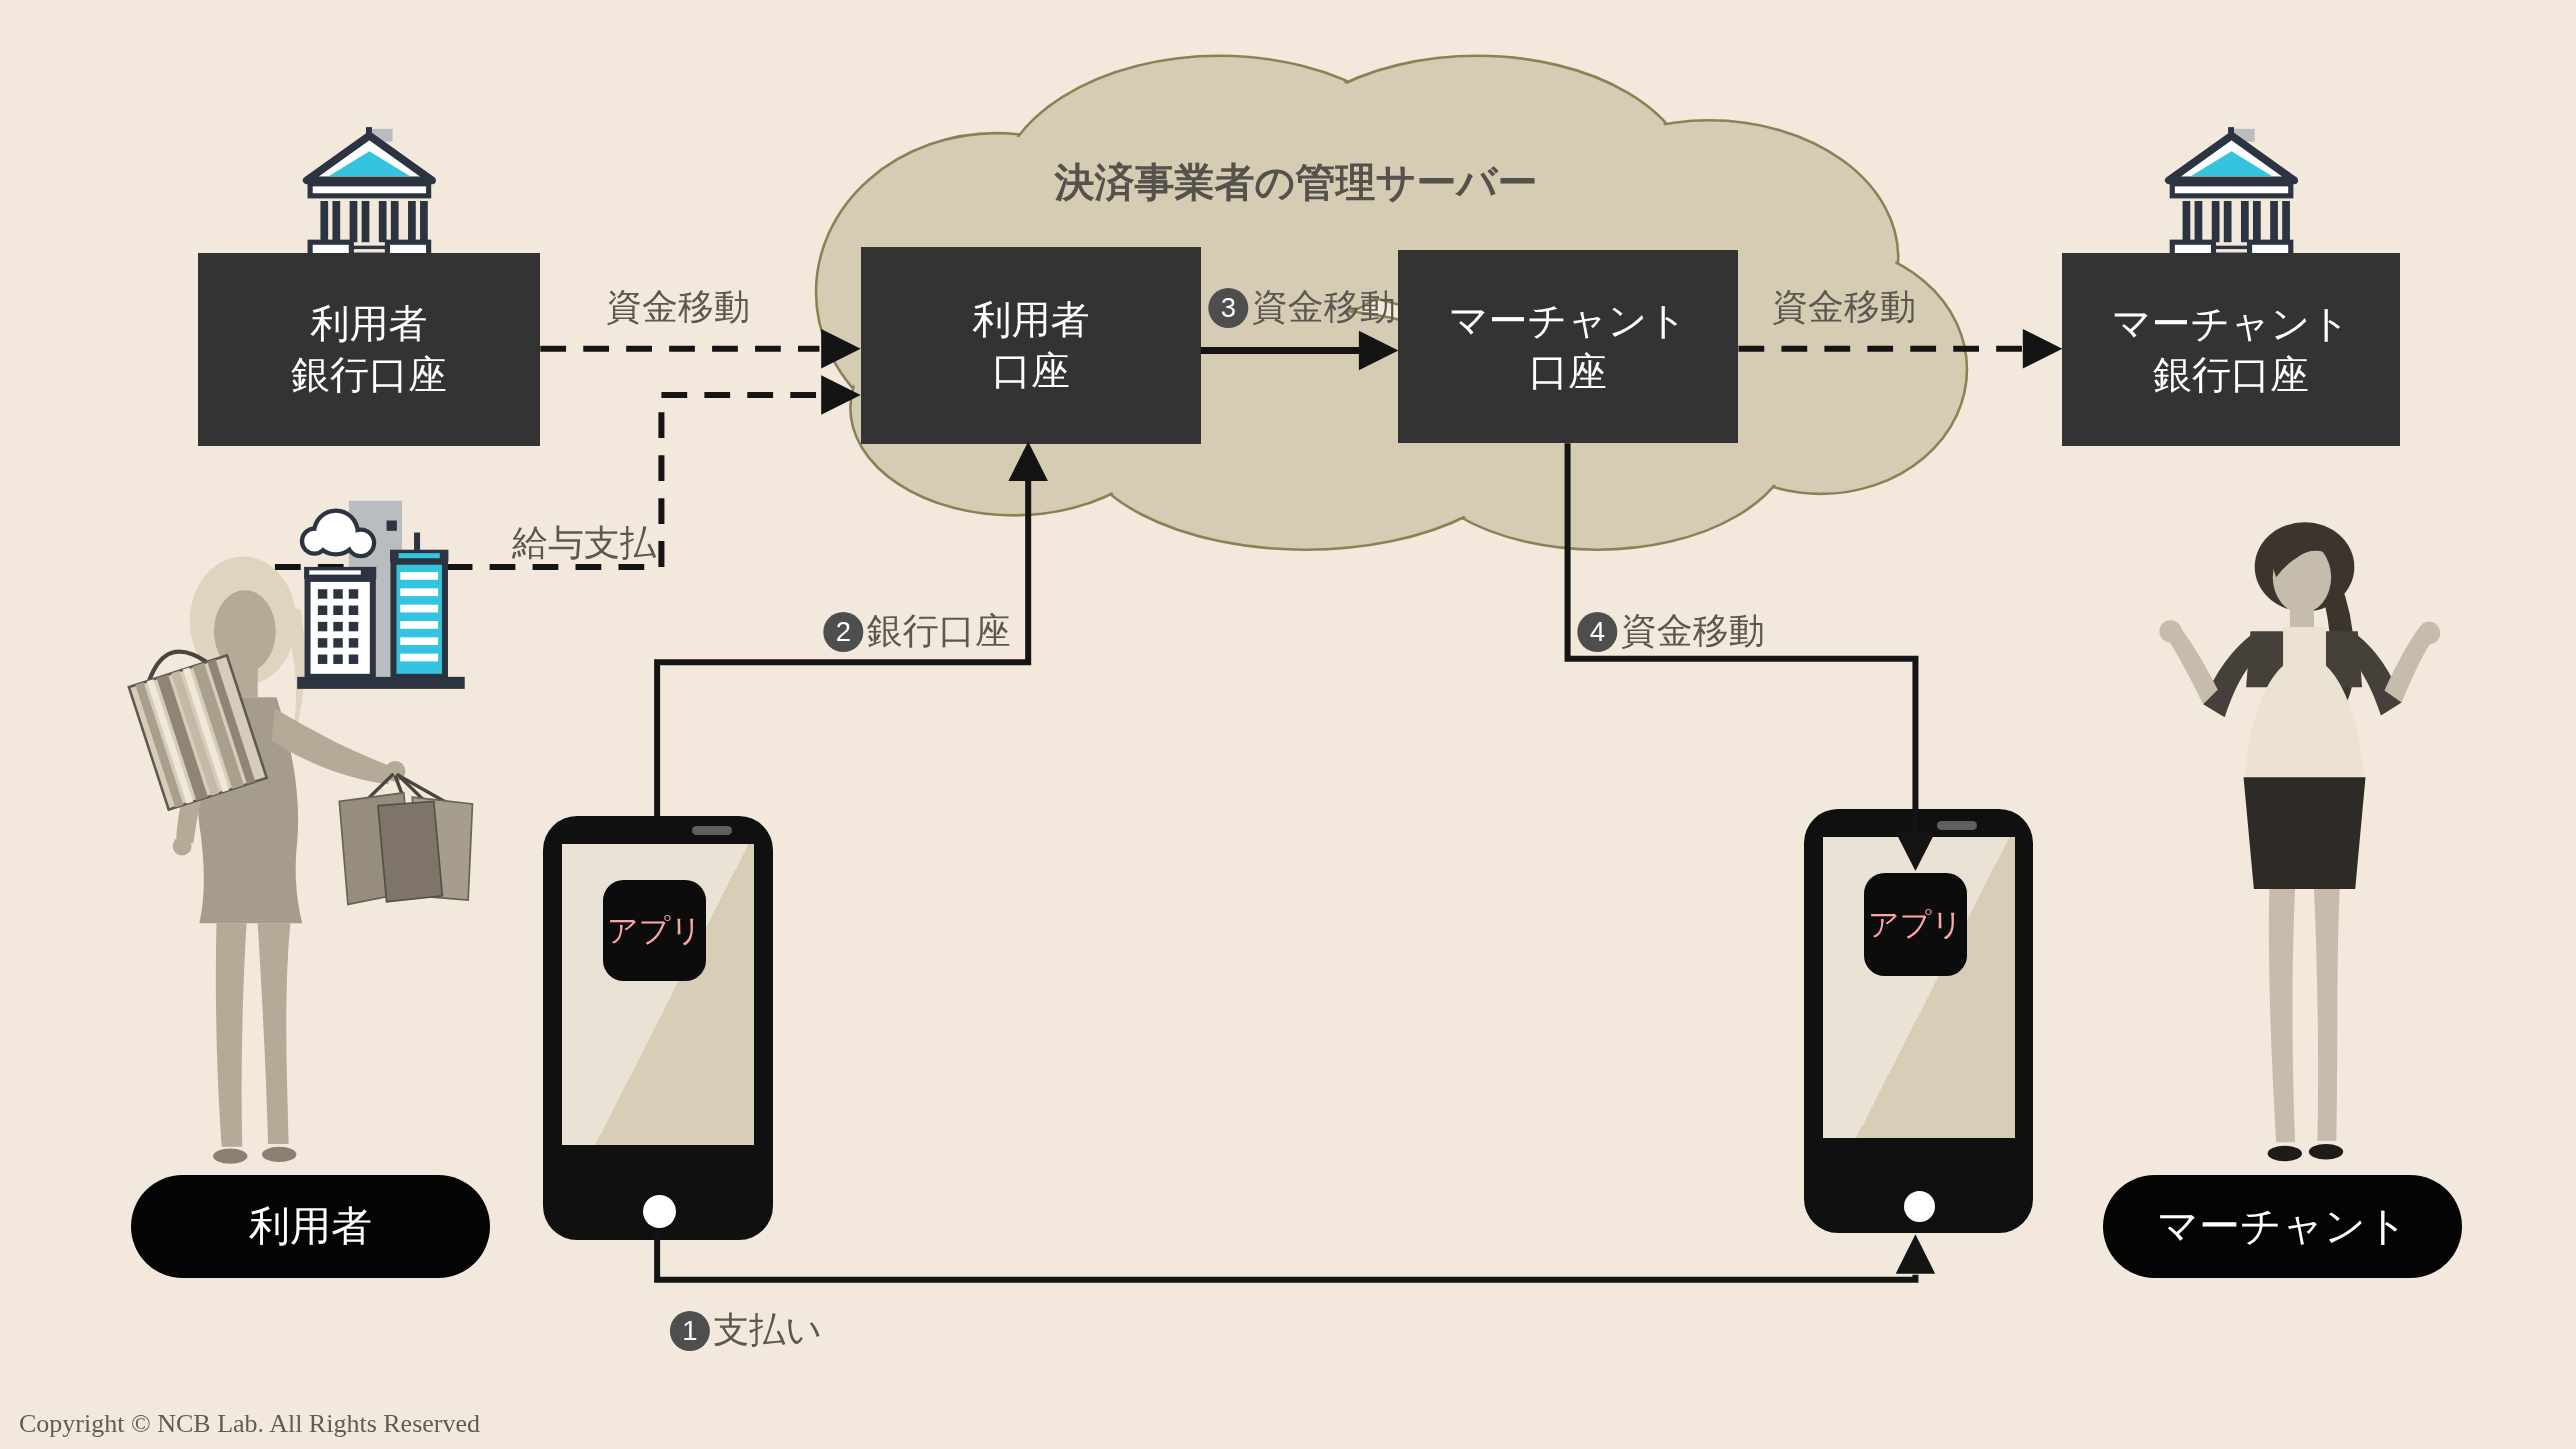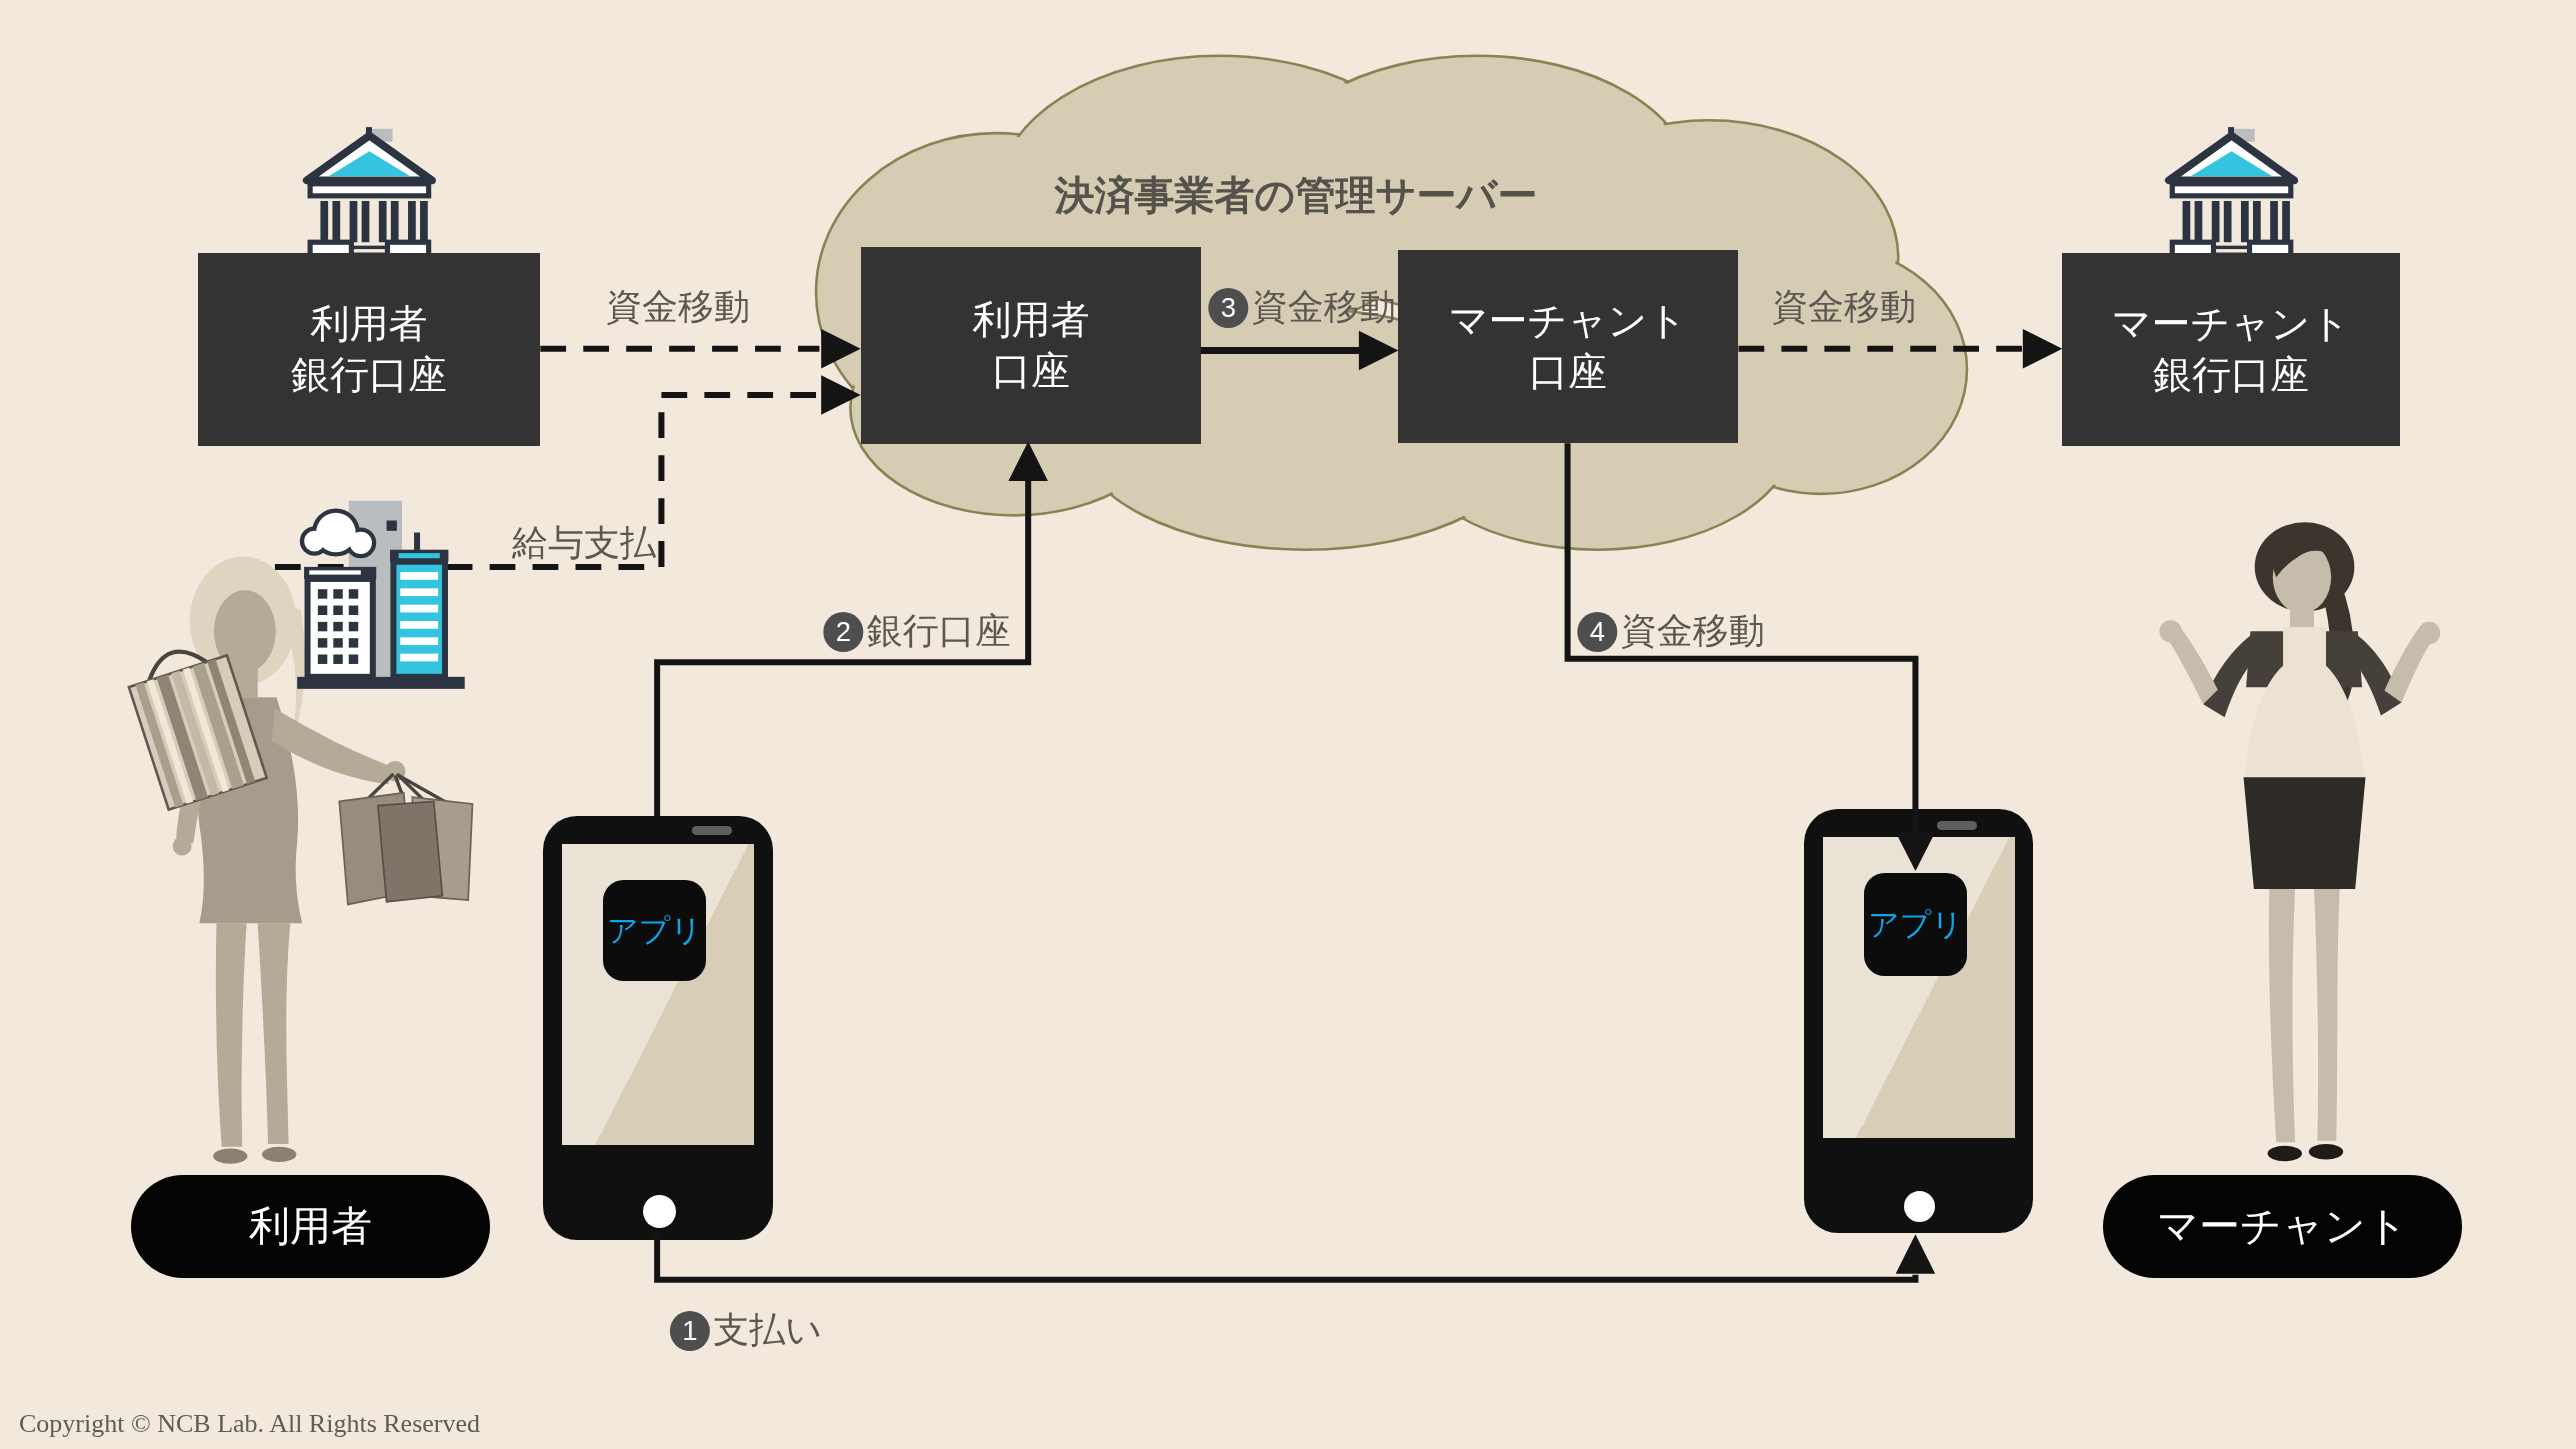--- a/index.html
+++ b/index.html
@@ -12,21 +12,21 @@
          transform:translateX(-50%);}
   .glabel{position:absolute;color:#5b5751;font-size:36px;white-space:nowrap;transform:translateX(-50%);}
   .steplabel{position:absolute;color:#5b5751;font-size:36px;white-space:nowrap;display:flex;
              align-items:center;gap:3.4px;transform:translateX(-50%);}
   .numc{display:inline-flex;justify-content:center;align-items:center;width:40px;height:40px;
         border-radius:50%;background:#4e4e4e;color:#ffffff;font-size:27.5px;flex:0 0 auto;}
   .badge{position:absolute;background:#040404;color:#ffffff;border-radius:55px;display:flex;
          align-items:center;justify-content:center;font-size:41px;}
   .phone{position:absolute;background:#101010;border-radius:34px;}
   .screen{position:absolute;background:linear-gradient(117deg,#eae3d5 54%,#d8ceb8 54%);}
-  .appicon{position:absolute;background:#0c0c0c;border-radius:20.6px;color:#0ea5e9;display:flex;
+  .appicon{position:absolute;background:#0c0c0c;border-radius:20.6px;color:#fca5a5;display:flex;
            align-items:center;justify-content:center;font-size:31px;}
   .speaker{position:absolute;background:#5f5f5f;border-radius:5.2px;}
   .home{position:absolute;background:#ffffff;border-radius:50%;}
   .copyright{position:absolute;font-size:26px;color:#5e5c57;white-space:nowrap;}
 </style>
 </head>
 <body>
 
 <div id="stage">
 
@@ -283,21 +283,21 @@
       <path d="M 1825 516 V 767 H 2230 V 971" stroke="#141414" stroke-width="7" fill="none"></path>
       <polygon points="2230,1014 2207,969 2253,969" fill="#141414"></polygon>
     </g>
 
     <g>
       <path d="M 765 1436 V 1490 H 2230 V 1484" stroke="#141414" stroke-width="7" fill="none"></path>
       <polygon points="2230,1437 2207,1483 2253,1483" fill="#141414"></polygon>
     </g>
   </svg>
 
-  <div class="title" style="left:1296px;top:168px;">決済事業者の管理サーバー</div>
+  <div class="title" style="left:1296px;top:155px;">決済事業者の管理サーバー</div>
 
   <div class="glabel" style="left:678px;top:283px;">資金移動</div>
 
   <div class="steplabel" style="left:1302px;top:283px;">
     <span class="numc">3</span>
     <span>資金移動</span>
   </div>
 
   <div class="glabel" style="left:1844px;top:283px;">資金移動</div>
 

